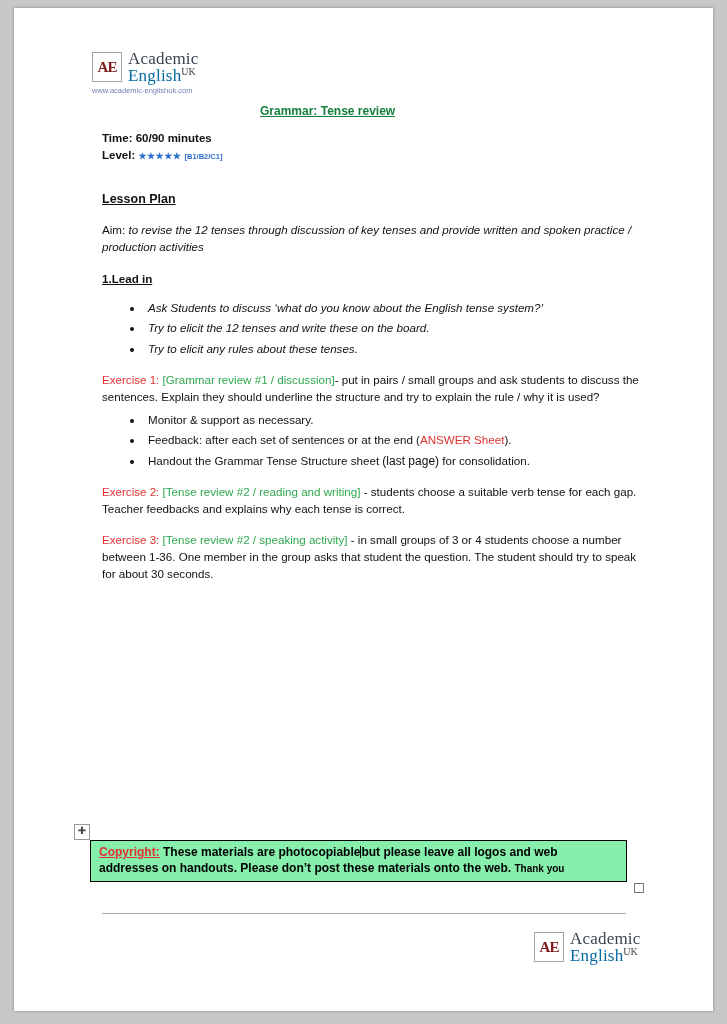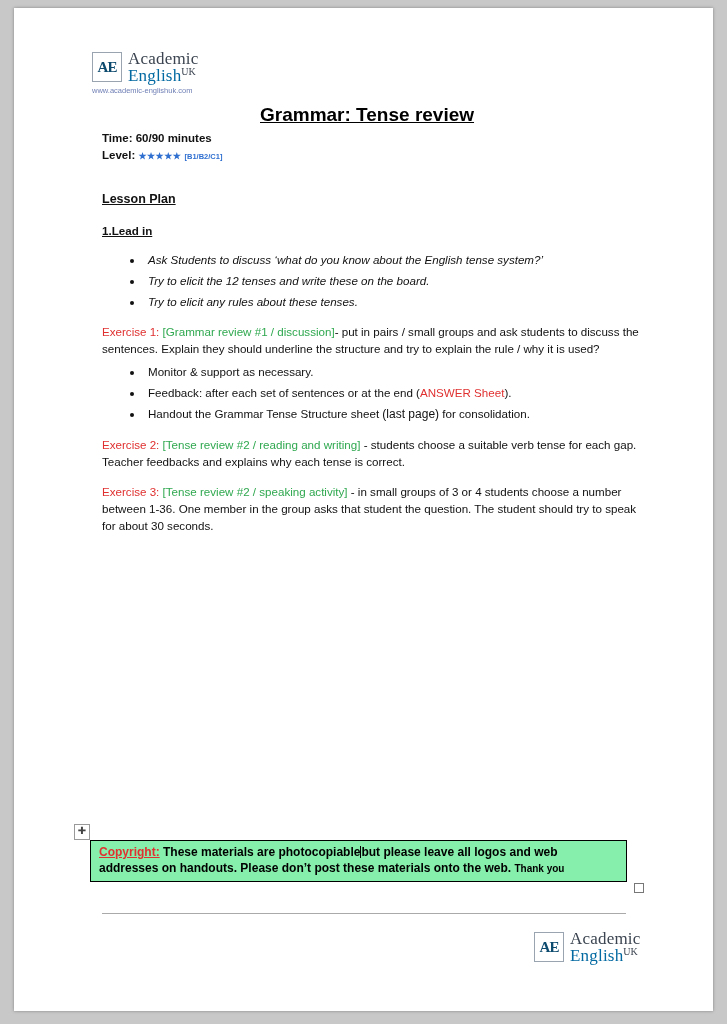--- a/index.html
+++ b/index.html
@@ -36,21 +36,21 @@
     width: 140px;
   }
   .logo-row {
     display: flex;
     align-items: center;
   }
   .logo-badge {
     width: 28px;
     height: 28px;
     border: 1px solid #9aa4b0;
-    color: #0c4a6e;
+    color: #7f1d1d;
     font-family: "Liberation Serif", serif;
     font-size: 15px;
     font-weight: bold;
     display: flex;
     align-items: center;
     justify-content: center;
     letter-spacing: -1px;
     margin-right: 6px;
     background: #fff;
   }
@@ -80,23 +80,23 @@
     font-size: 7.5px;
     color: #6f7fb5;
     font-family: "Liberation Sans", sans-serif;
   }
 
   
   .doc-title {
     position: absolute;
     left: 246px;
     top: 96px;
-    font-size: 19px;
-    font-weight: bold;
-    color: #000000;
+    font-size: 12px;
+    font-weight: bold;
+    color: #15803d;
     text-decoration: underline;
     white-space: nowrap;
     text-align: right;
   }
 
   
   .meta {
     position: absolute;
     left: 88px;
     top: 122px;
@@ -266,20 +266,24 @@
         <span>Level:</span>
         <span class="stars">★★</span><span class="stars off">★★★</span>
         <span class="level-code">[B1/B2/C1]</span>
       </div>
     </div>
 
     <div class="body">
 
       <span class="h-underline">Lesson Plan</span>
 
+      <p class="para aim">
+        <span>Aim:</span>
+        <span class="ital">to revise the 12 tenses through discussion of key tenses and provide written and spoken practice / production activities</span>
+      </p>
 
       <span class="sec-head">1.Lead in</span>
 
       <ul class="bullets">
         <li class="ital">Ask Students to discuss ‘what do you know about the English tense system?’</li>
         <li class="ital">Try to elicit the 12 tenses and write these on the board.</li>
         <li class="ital">Try to elicit any rules about these tenses.</li>
       </ul>
 
       <p class="tight">

